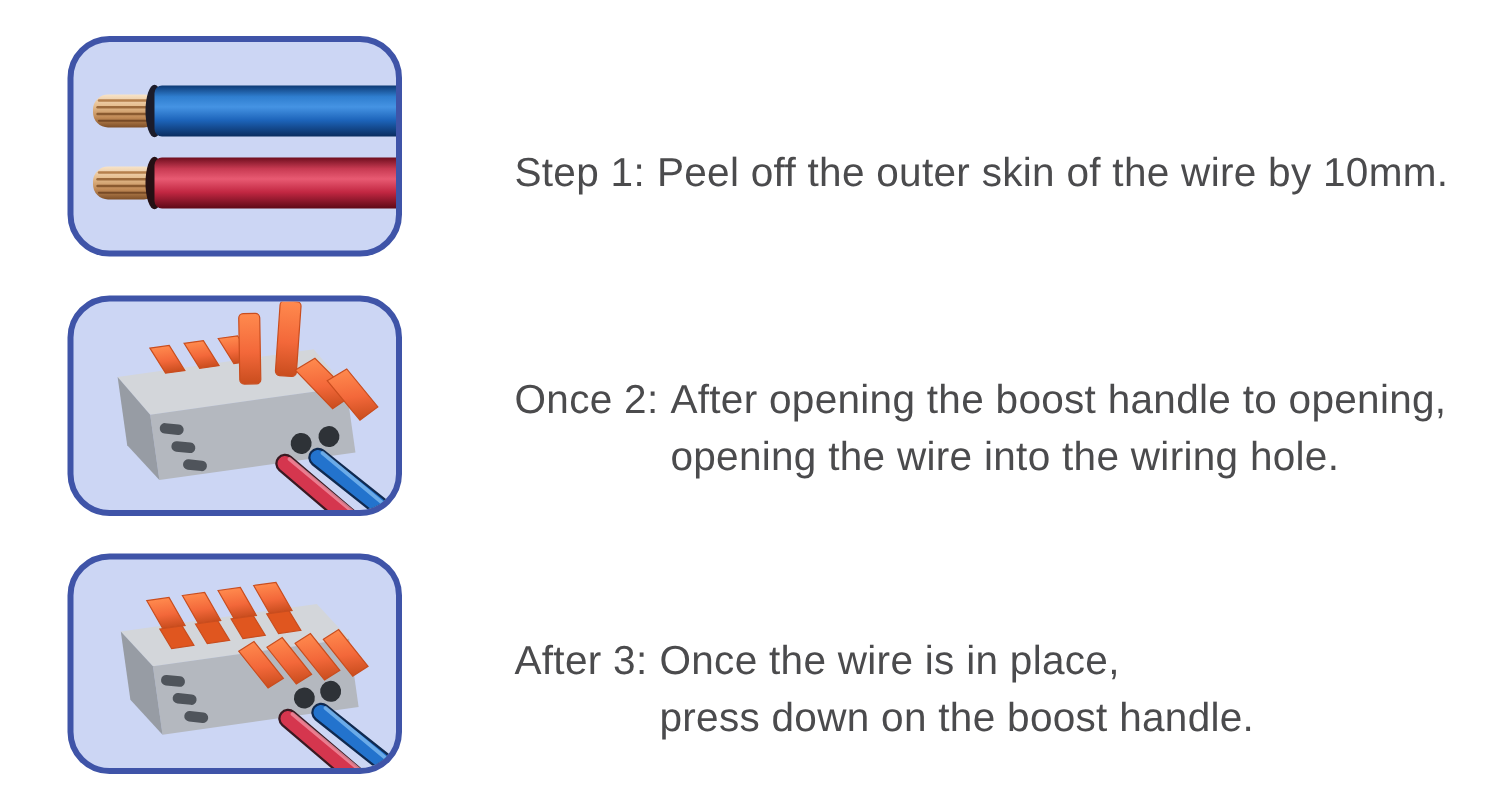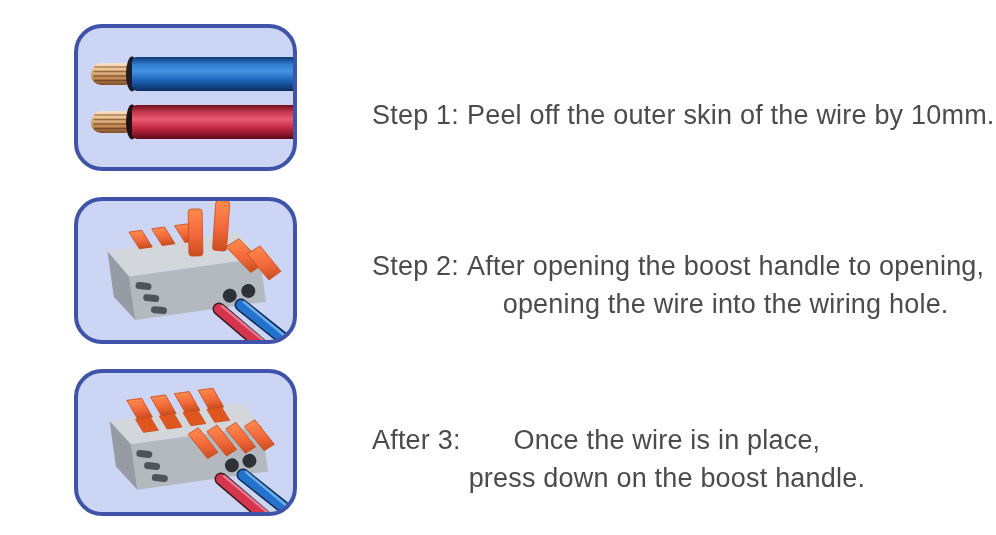--- a/index.html
+++ b/index.html
@@ -1,37 +1,37 @@
 <!DOCTYPE html>
 <html style="--page-bg: #ffffff; --panel-bg: #ccd6f4; --panel-border: #3f54a8; --text: #4b4b4d; --wire-blue: #2373cd; --wire-blue-dark: #0a2d5f; --wire-red: #d5364e; --wire-red-dark: #5e0917; --copper: #e2bd92; --copper-dark: #9c6a3c; --connector-gray-light: #d3d6da; --connector-gray: #b4b8bf; --connector-gray-dark: #979ca4; --lever-orange: #f3683a; --lever-orange-dark: #c94d1e; --slot-dark: #4f545b; --hole-dark: #2e3237;"><head>
 <meta charset="utf-8">
 <style>
   html,body{margin:0;padding:0;}
   body{
     width:996px;height:535px;position:relative;overflow:hidden;
     background:var(--page-bg,#ffffff);
     font-family:"Liberation Sans", sans-serif;
   }
-  .stage{position:absolute;inset:0;margin-left:29px;}
+  .stage{position:absolute;inset:0;}
   .panel{
     position:absolute;left:45px;width:223px;height:147px;
     box-sizing:border-box;margin:0;
     background:var(--panel-bg,#ccd6f4);
     border:4px solid var(--panel-border,#3f54a8);
     border-radius:28px;overflow:hidden;
   }
   .panel svg{position:absolute;left:0;top:0;width:215px;height:139px;display:block;}
   .step{
     position:absolute;left:343px;
     color:var(--text,#4b4b4d);
     font-size:27px;line-height:38px;letter-spacing:0.2px;
     display:grid;grid-template-columns:auto 1fr;column-gap:8px;
     white-space:nowrap;
   }
-  .step .lines{display:flex;flex-direction:column;text-align:center;}
+  .step .lines{display:flex;flex-direction:column;}
 </style>
 </head>
 <body>
 
 <div class="stage">
 
   <svg width="0" height="0" style="position:absolute" aria-hidden="true">
     <defs>
       <linearGradient id="blueGrad" x1="0" y1="0" x2="0" y2="1">
         <stop offset="0%" stop-color="#0d3a75"></stop>
@@ -172,21 +172,21 @@
   </figure>
 
   <div class="step" style="top:96px">
     <span>Step 1:</span>
     <span class="lines">
       <span>Peel off the outer skin of the wire by 10mm.</span>
     </span>
   </div>
 
   <div class="step" style="top:247px">
-    <span>Step 2:</span>
+    <span>Once 2:</span>
     <span class="lines">
       <span>After opening the boost handle to opening,</span>
       <span>opening the wire into the wiring hole.</span>
     </span>
   </div>
 
   <div class="step" style="top:421px">
     <span>After 3:</span>
     <span class="lines">
       <span>Once the wire is in place,</span>

